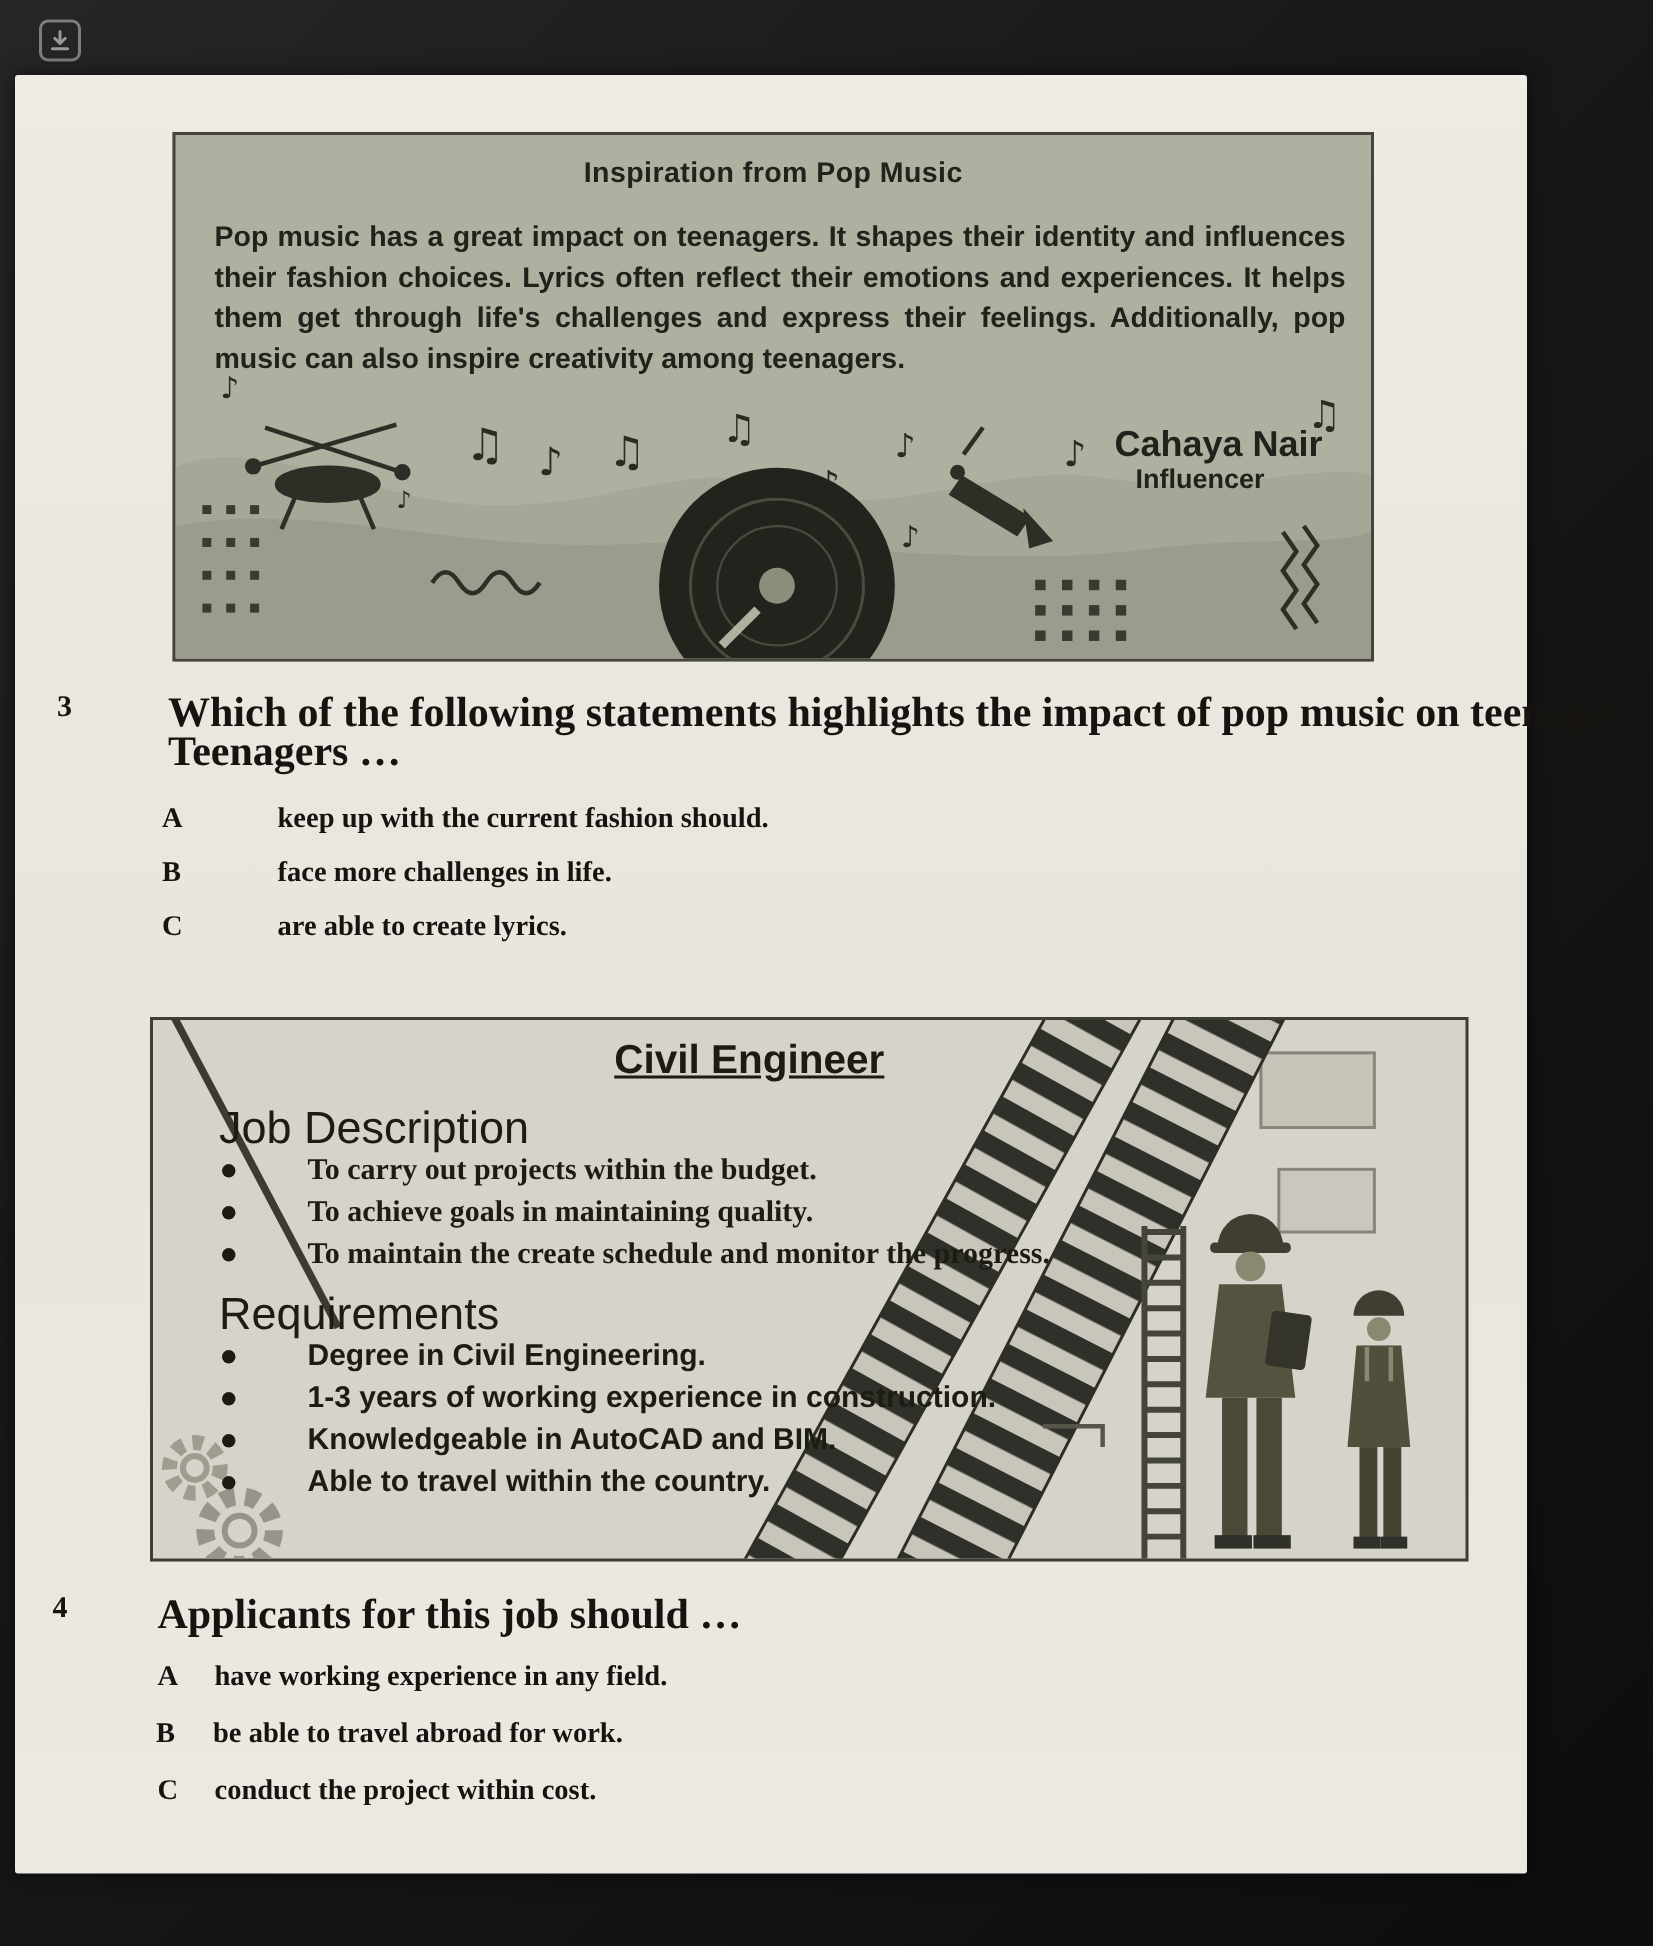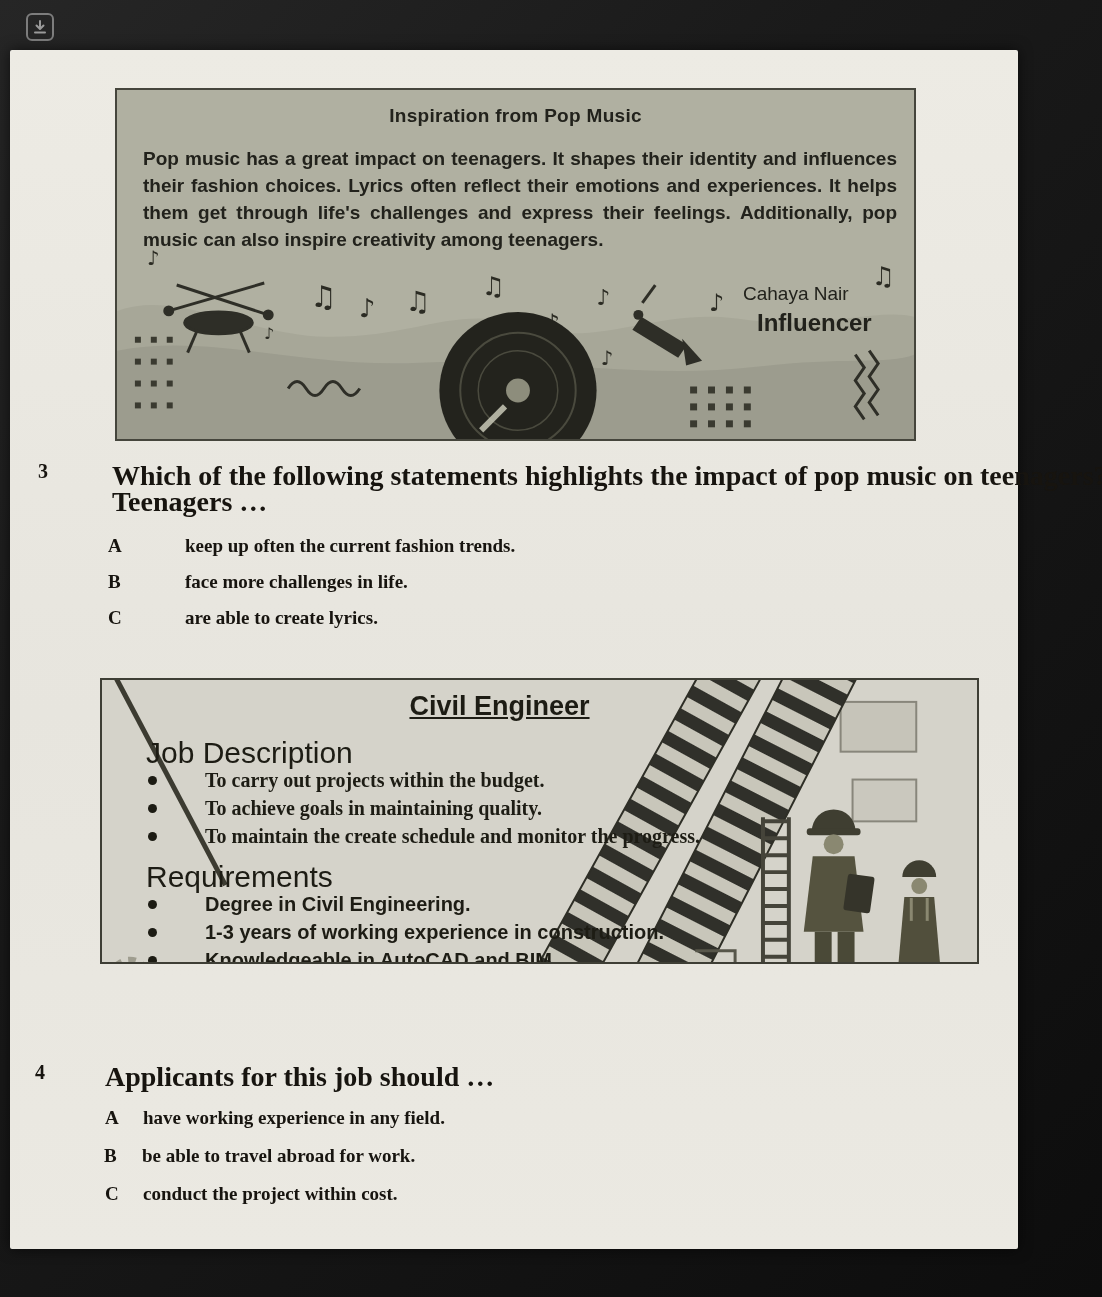--- a/index.html
+++ b/index.html
@@ -40,26 +40,26 @@
   .poster1 svg.deco { position:absolute; inset:0; z-index:0; }
   .p1-title {
     position:absolute; top:15px; left:0; right:0; text-align:center;
     font-size:19px; font-weight:700; z-index:2; letter-spacing:.3px;
   }
   .p1-body {
     position:absolute; top:55px; left:26px; width:754px;
     font-size:19px; font-weight:700; line-height:27px;
     text-align:justify; z-index:2;
   }
-  .p1-author { position:absolute; left:626px; top:193px; font-size:19px; font-weight:400; z-index:2; }
-  .p1-role   { position:absolute; left:640px; top:219px; font-size:24px; font-weight:700; z-index:2; }
+  .p1-author { position:absolute; left:626px; top:193px; font-size:24px; font-weight:700; z-index:2; }
+  .p1-role   { position:absolute; left:640px; top:219px; font-size:18px; font-weight:700; z-index:2; }
 
   
   .poster2 {
-    position:absolute; left:90px; top:628px; width:879px; height:286px;
+    position:absolute; left:90px; top:628px; width:879px; height:363px;
     background:#d5d3ca; border:2px solid #3e3e35; overflow:hidden;
     font-family:"Liberation Sans", sans-serif; color:#1d1c14;
   }
   .poster2 svg.deco { position:absolute; inset:0; z-index:0; }
   .p2-title {
     position:absolute; top:11px; left:0; right:80px; text-align:center;
     font-size:27px; font-weight:700; text-decoration:underline; z-index:2;
   }
   .p2-h { position:absolute; left:44px; font-size:30px; font-weight:400; z-index:2; }
   .p2-h.jd  { top:56px; }
@@ -177,21 +177,21 @@
       <div class="p1-body">Pop music has a great impact on teenagers. It shapes their identity and influences their fashion choices. Lyrics often reflect their emotions and experiences. It helps them get through life's challenges and express their feelings. Additionally, pop music can also inspire creativity among teenagers.</div>
       <div class="p1-author">Cahaya Nair</div>
       <div class="p1-role">Influencer</div>
     </div>
 
     <div class="qnum" style="left:28px;  top:410px;">3</div>
     <div class="qtext" style="left:102px; top:410px;">Which of the following statements highlights the impact of pop music on teenagers?</div>
     <div class="qtext" style="left:102px; top:436px;">Teenagers …</div>
 
     <div class="opt q3opt" style="left:98px; top:485px;">
-      <span class="letter">A</span><span>keep up often the current fashion trends.</span>
+      <span class="letter">A</span><span>keep up with the current fashion should.</span>
     </div>
     <div class="opt q3opt" style="left:98px; top:521px;">
       <span class="letter">B</span><span>face more challenges in life.</span>
     </div>
     <div class="opt q3opt" style="left:98px; top:557px;">
       <span class="letter">C</span><span>are able to create lyrics.</span>
     </div>
 
     <div class="poster2">
       <svg class="deco" viewBox="0 0 879 363">

